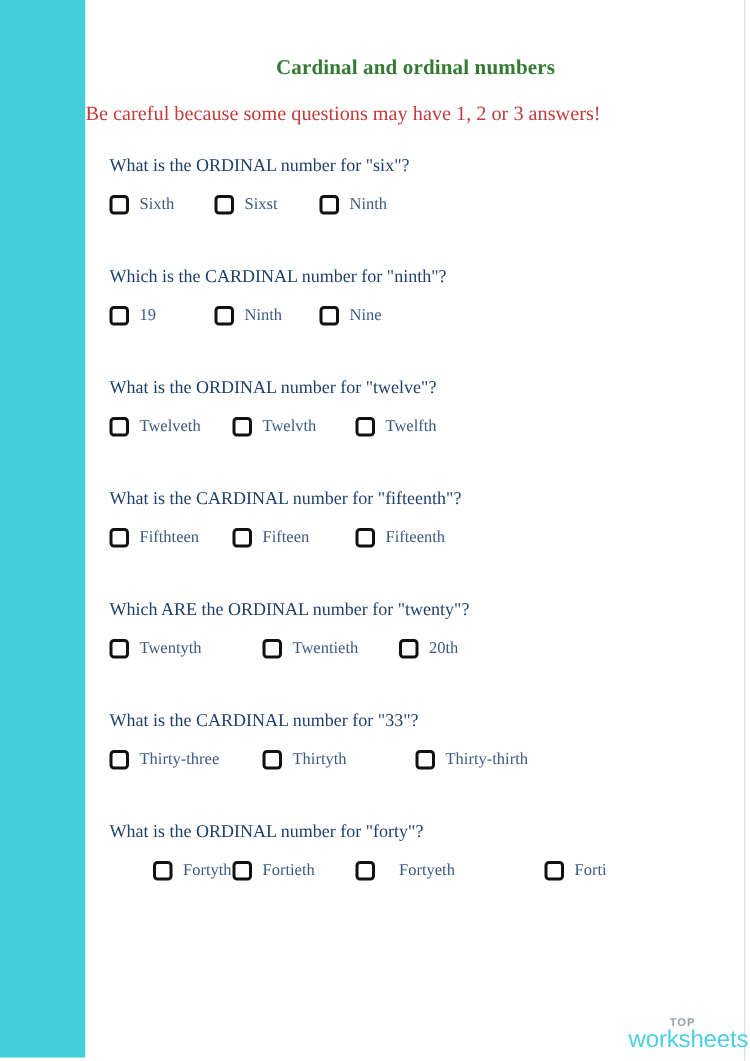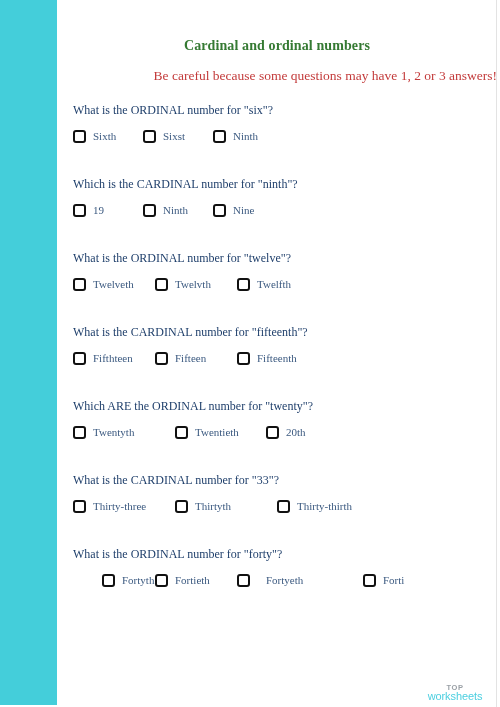--- a/index.html
+++ b/index.html
@@ -53,21 +53,21 @@
     font-size: 14px;
     font-weight: bold;
     letter-spacing: 0.1px;
   }
 
   .worksheet-subtitle {
     position: absolute;
     left: 0;
     top: 68px;
     width: 440px;
-    text-align: right;
+    text-align: left;
     color: #C33B3B;
     font-size: 13.5px;
     font-weight: normal;
   }
 
   
   .questions {
     position: absolute;
     left: 16px;
     top: 103px;
@@ -131,21 +131,21 @@
   .brand-top {
     color: #9aa0a6;
     font-family: "Liberation Sans", sans-serif;
     font-size: 7.5px;
     font-weight: bold;
     letter-spacing: 0.6px;
   }
   .brand-worksheets {
     color: #4CCFE0;
     font-family: "Liberation Sans", sans-serif;
-    font-size: 11px;
+    font-size: 16px;
     letter-spacing: -0.1px;
   }
 </style>
 </head>
 <body>
 
 <div id="page-root">
 
   <div class="sidebar-strip"></div>
 

